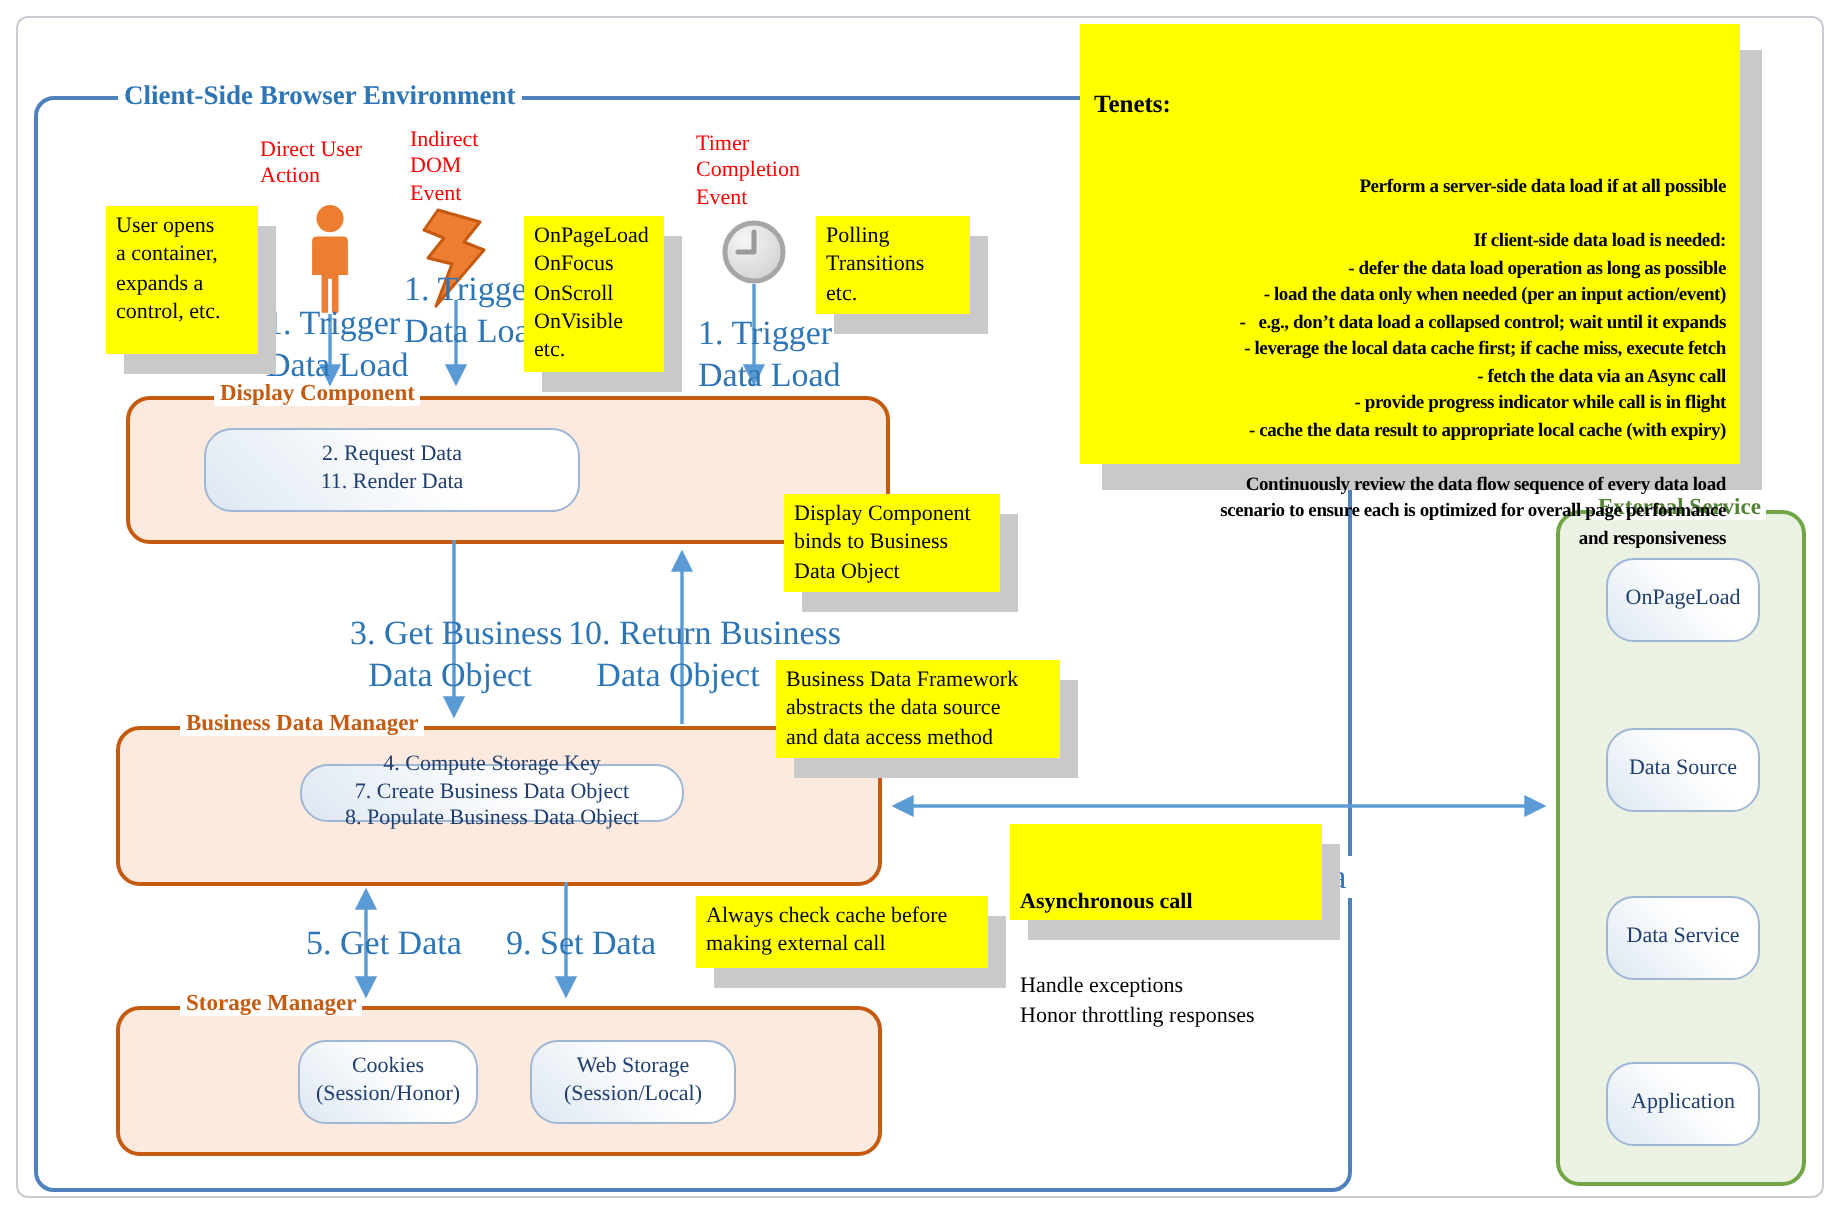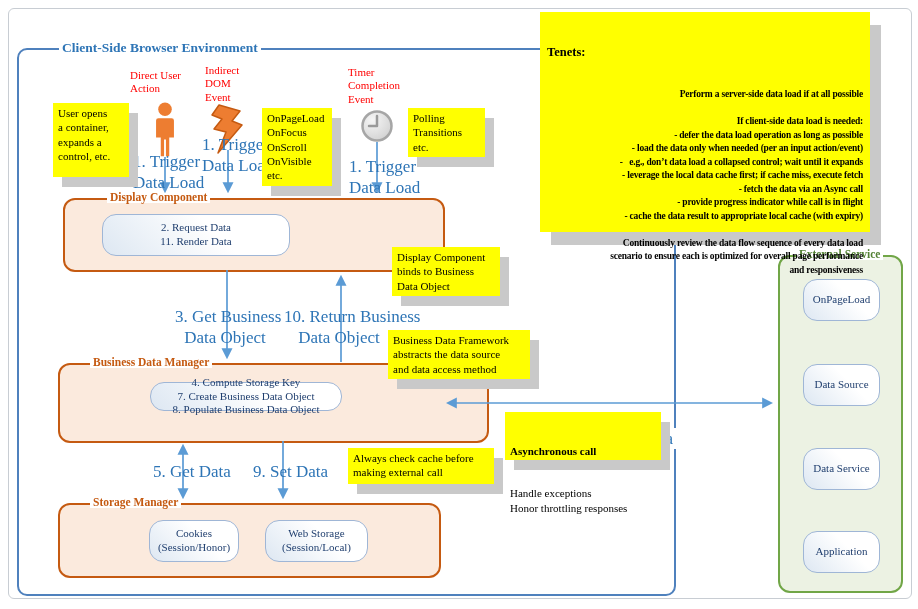--- a/index.html
+++ b/index.html
@@ -8,21 +8,21 @@
   .frame{position:absolute;left:8px;top:8px;width:902px;height:589px;
          border:1px solid #c8cdd3;border-radius:6px;}
   .client{position:absolute;left:17px;top:48px;width:655px;height:544px;
           border:2px solid #4f81bd;border-radius:10px;}
   .grouplabel{position:absolute;top:-9px;background:#fff;padding:0 3px;
               font-weight:bold;white-space:nowrap;font-size:11.5px;}
   .client>.grouplabel{left:40px;color:#2e75b6;font-size:13.5px;top:-10px;}
   .obox{position:absolute;border:2px solid #c55a11;border-radius:12px;background:#fbeadd;}
   .obox>.grouplabel{color:#c55a11;}
   .display{left:63px;top:198px;width:378px;height:70px;}
-  .business{left:58px;top:363px;width:379px;height:76px;padding-left:48px;}
+  .business{left:58px;top:363px;width:379px;height:76px;}
   .storage{left:58px;top:503px;width:379px;height:71px;}
   .ebox{position:absolute;left:778px;top:255px;width:121px;height:334px;
         border:2px solid #71a647;border-radius:12px;background:#ecf2e3;}
   .ebox>.grouplabel{color:#538135;left:16px;}
   .pill{position:absolute;box-sizing:border-box;border:1px solid #9fb6d6;border-radius:14px;
         background:linear-gradient(225deg,#ffffff 40%,#dde7f2 100%);
         color:#1f3e6e;font-size:11px;line-height:1.27;display:flex;align-items:center;
         justify-content:center;text-align:center;white-space:pre-line;}
   .arrows{position:absolute;left:0;top:0;z-index:10;pointer-events:none;}
   .alabel{position:absolute;color:#2e75b6;font-size:17px;line-height:1.25;

